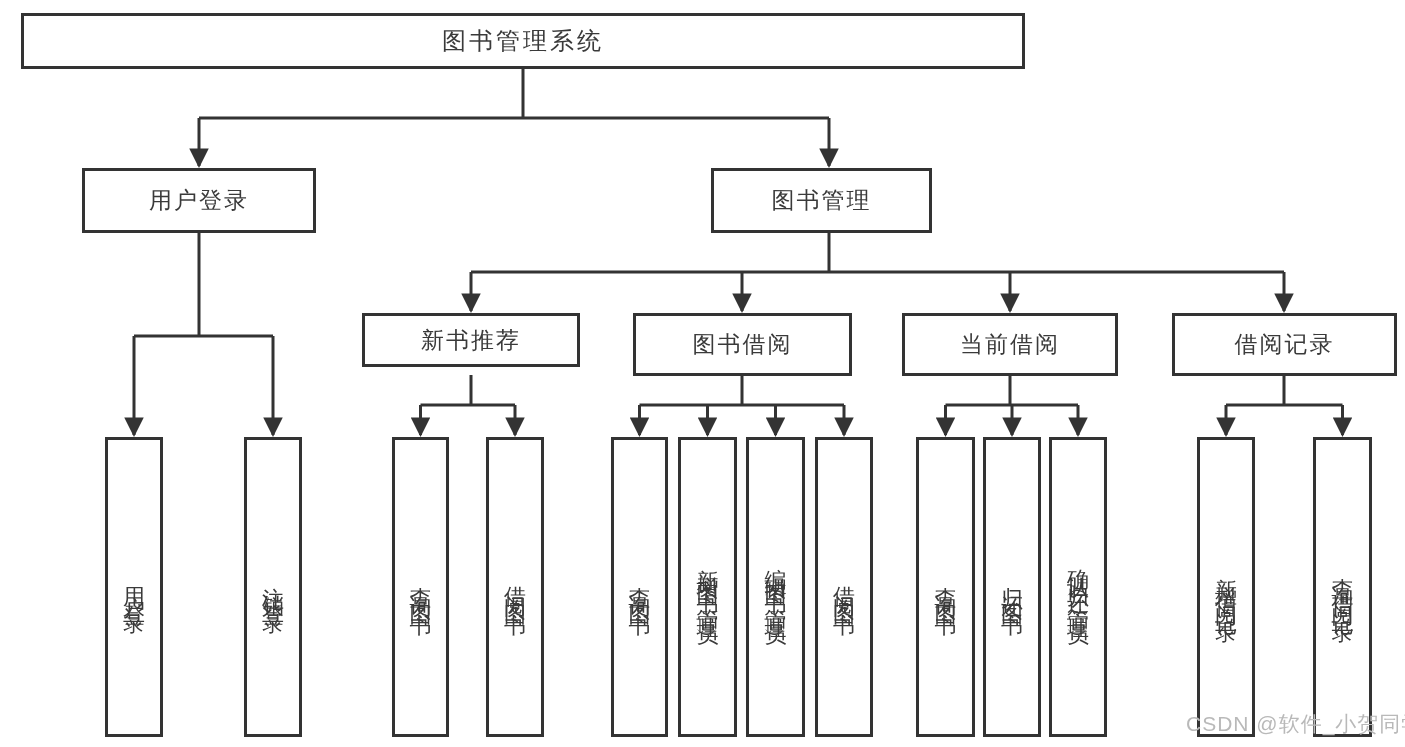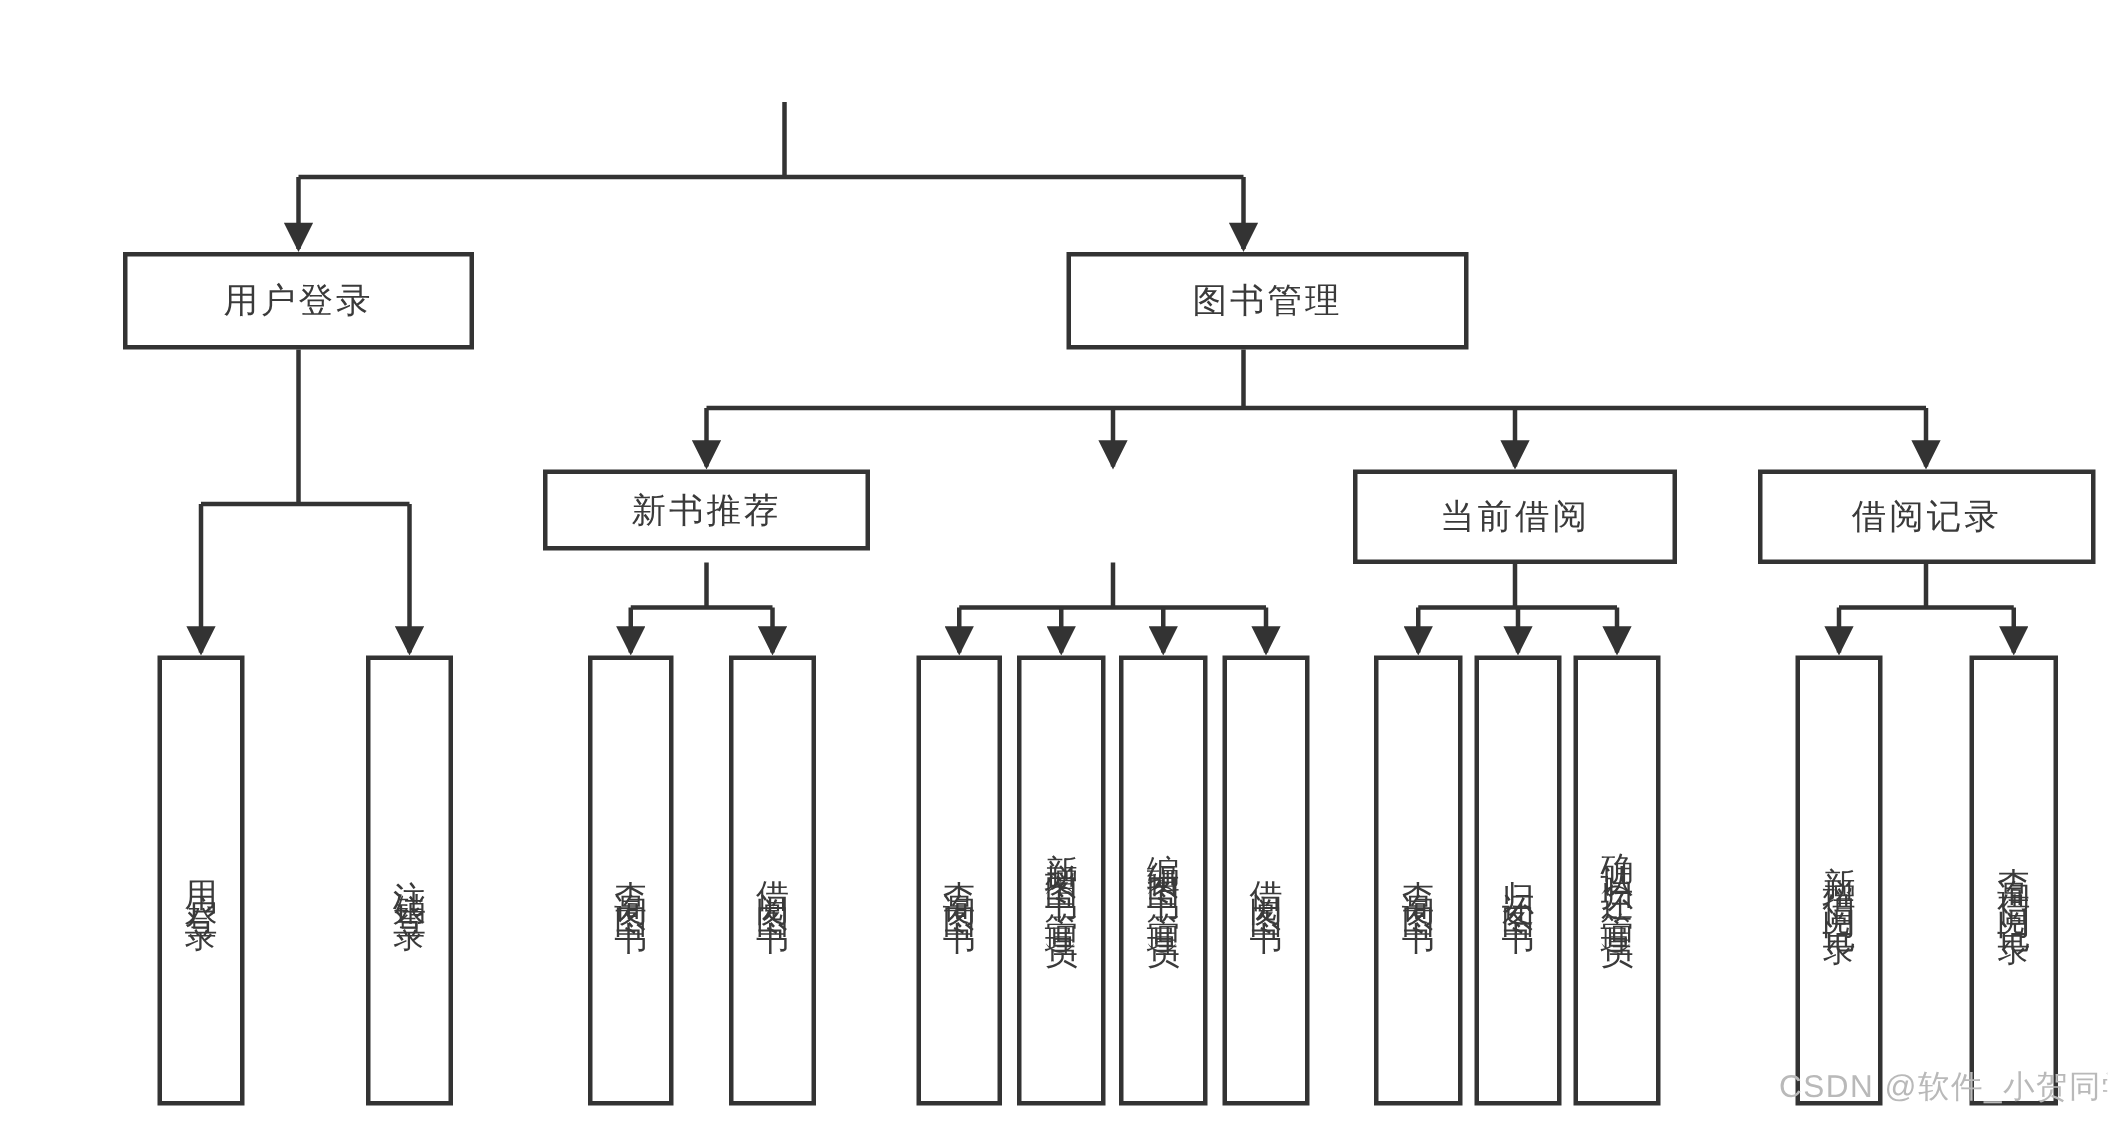--- a/index.html
+++ b/index.html
@@ -100,30 +100,36 @@
     <line class="arrow-line" x1="707.5" y1="405" x2="707.5" y2="435" marker-end="url(#arrowhead)"></line>
     <line class="arrow-line" x1="775.5" y1="405" x2="775.5" y2="435" marker-end="url(#arrowhead)"></line>
     <line class="arrow-line" x1="844" y1="405" x2="844" y2="435" marker-end="url(#arrowhead)"></line>
     <line class="arrow-line" x1="945.5" y1="405" x2="945.5" y2="435" marker-end="url(#arrowhead)"></line>
     <line class="arrow-line" x1="1012" y1="405" x2="1012" y2="435" marker-end="url(#arrowhead)"></line>
     <line class="arrow-line" x1="1078" y1="405" x2="1078" y2="435" marker-end="url(#arrowhead)"></line>
     <line class="arrow-line" x1="1226" y1="405" x2="1226" y2="435" marker-end="url(#arrowhead)"></line>
     <line class="arrow-line" x1="1342.5" y1="405" x2="1342.5" y2="435" marker-end="url(#arrowhead)"></line>
   </svg>
 
+  <div class="node root-node" style="left:21px;top:13px;width:1004px;height:56px;">
+    <span>图书管理系统</span>
+  </div>
 
   <div class="node" style="left:82px;top:168px;width:234px;height:65px;">
     <span>用户登录</span>
   </div>
-  <div class="node" style="left:711px;top:168px;width:268px;height:65px;">
+  <div class="node" style="left:711px;top:168px;width:221px;height:65px;">
     <span>图书管理</span>
   </div>
 
   <div class="node" style="left:362px;top:313px;width:218px;height:54px;">
     <span>新书推荐</span>
+  </div>
+  <div class="node" style="left:633px;top:313px;width:219px;height:63px;">
+    <span>图书借阅</span>
   </div>
   <div class="node" style="left:902px;top:313px;width:216px;height:63px;">
     <span>当前借阅</span>
   </div>
   <div class="node" style="left:1172px;top:313px;width:225px;height:63px;">
     <span>借阅记录</span>
   </div>
 
   <div class="leaf" style="left:105px;">
     <span class="vtext">用户登录</span>

